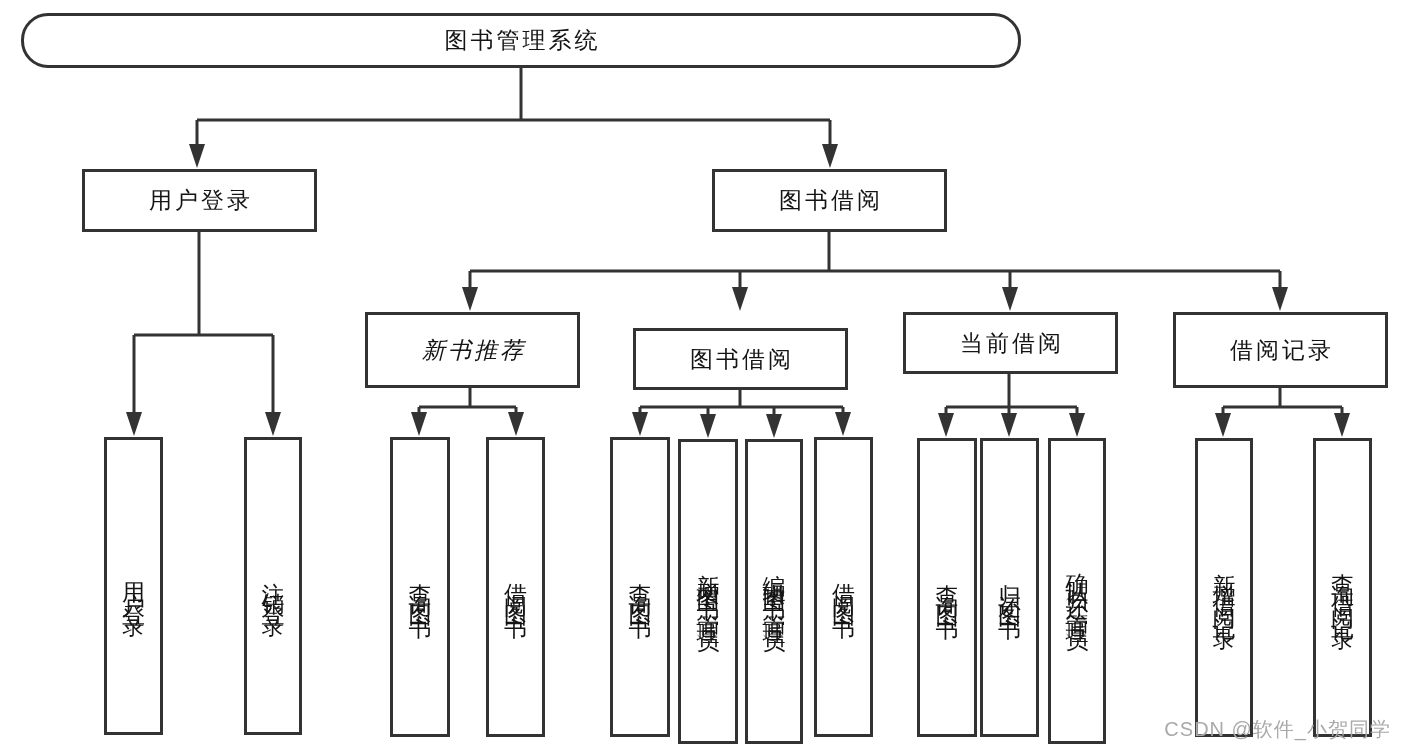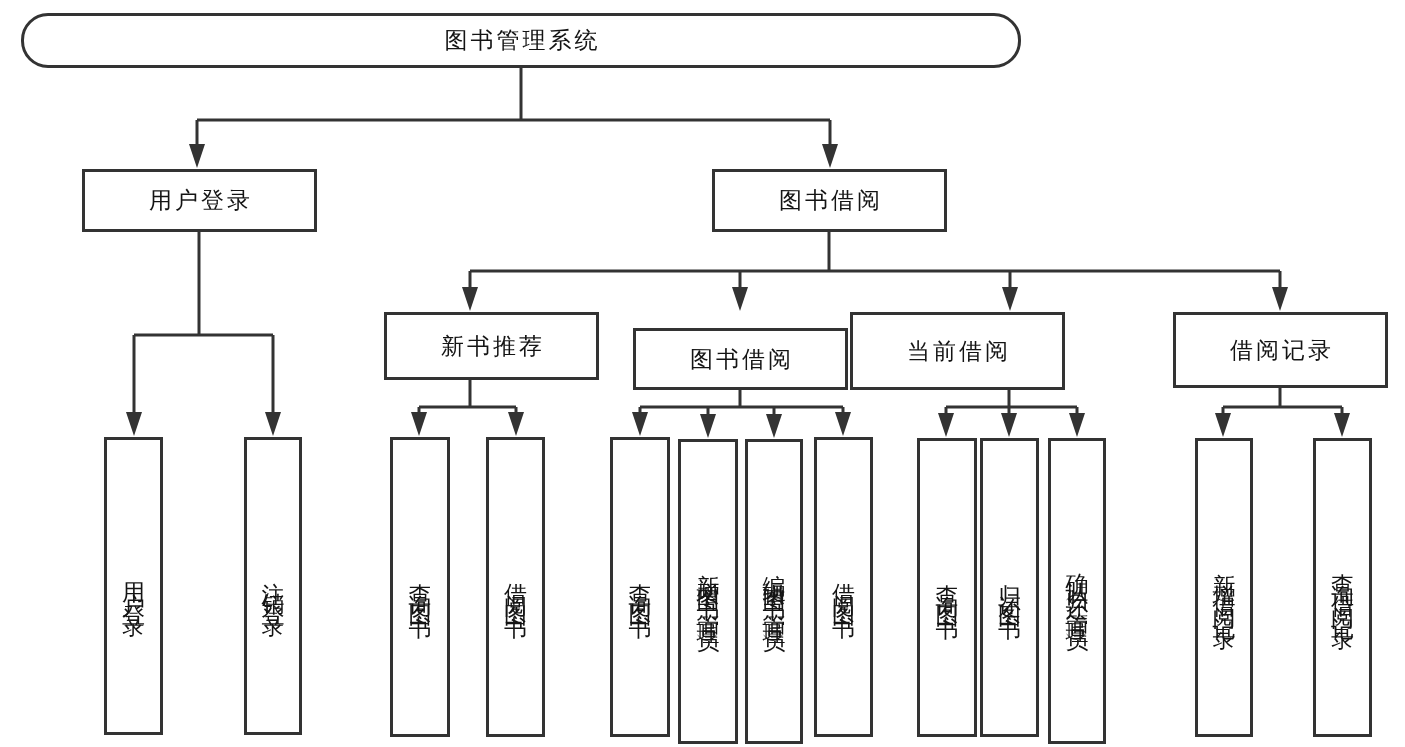--- a/index.html
+++ b/index.html
@@ -109,23 +109,23 @@
       <polygon points="1069,413 1085,413 1077,437" fill="#333333"></polygon>
       <line x1="1223" y1="407" x2="1223" y2="419" stroke="#333333" stroke-width="3"></line>
       <polygon points="1215,413 1231,413 1223,437" fill="#333333"></polygon>
       <line x1="1342" y1="407" x2="1342" y2="419" stroke="#333333" stroke-width="3"></line>
       <polygon points="1334,413 1350,413 1342,437" fill="#333333"></polygon>
     </svg>
   <div id="nodes">
       <div class="node node-h" style="left: 21px; top: 13px; width: 1000px; height: 55px; border-radius: 27px;">图书管理系统</div>
       <div class="node node-h" style="left: 82px; top: 169px; width: 235px; height: 63px;">用户登录</div>
       <div class="node node-h" style="left: 712px; top: 169px; width: 235px; height: 63px;">图书借阅</div>
-      <div class="node node-h" style="left: 384px; top: 312px; width: 215px; height: 68px;">新书推荐</div>
+      <div class="node node-h" style="left: 365px; top: 312px; width: 215px; height: 76px; font-style: italic;">新书推荐</div>
       <div class="node node-h" style="left: 633px; top: 328px; width: 215px; height: 62px;">图书借阅</div>
-      <div class="node node-h" style="left: 850px; top: 312px; width: 215px; height: 78px;">当前借阅</div>
+      <div class="node node-h" style="left: 903px; top: 312px; width: 215px; height: 62px;">当前借阅</div>
       <div class="node node-h" style="left: 1173px; top: 312px; width: 215px; height: 76px;">借阅记录</div>
       <div class="node node-v" style="left: 104px; top: 437px; width: 59px; height: 298px;">
         <span class="vtext" style="letter-spacing: 11px;">用户登录</span>
       </div>
       <div class="node node-v" style="left: 244px; top: 437px; width: 58px; height: 298px;">
         <span class="vtext" style="letter-spacing: 11px;">注销登录</span>
       </div>
       <div class="node node-v" style="left: 390px; top: 437px; width: 60px; height: 300px;">
         <span class="vtext" style="letter-spacing: 11px;">查询图书</span>
       </div>
@@ -153,13 +153,14 @@
       <div class="node node-v" style="left: 1048px; top: 438px; width: 58px; height: 306px;">
         <span class="vtext" style="letter-spacing: 8px;">确认归还（管理员）</span>
       </div>
       <div class="node node-v" style="left: 1195px; top: 438px; width: 58px; height: 299px;">
         <span class="vtext" style="letter-spacing: 11px;">新增借阅记录</span>
       </div>
       <div class="node node-v" style="left: 1313px; top: 438px; width: 59px; height: 299px;">
         <span class="vtext" style="letter-spacing: 11px;">查询借阅记录</span>
       </div>
     </div>
+  <div id="watermark">CSDN @软件_小贺同学</div>
 </div>
 
 </body></html>

